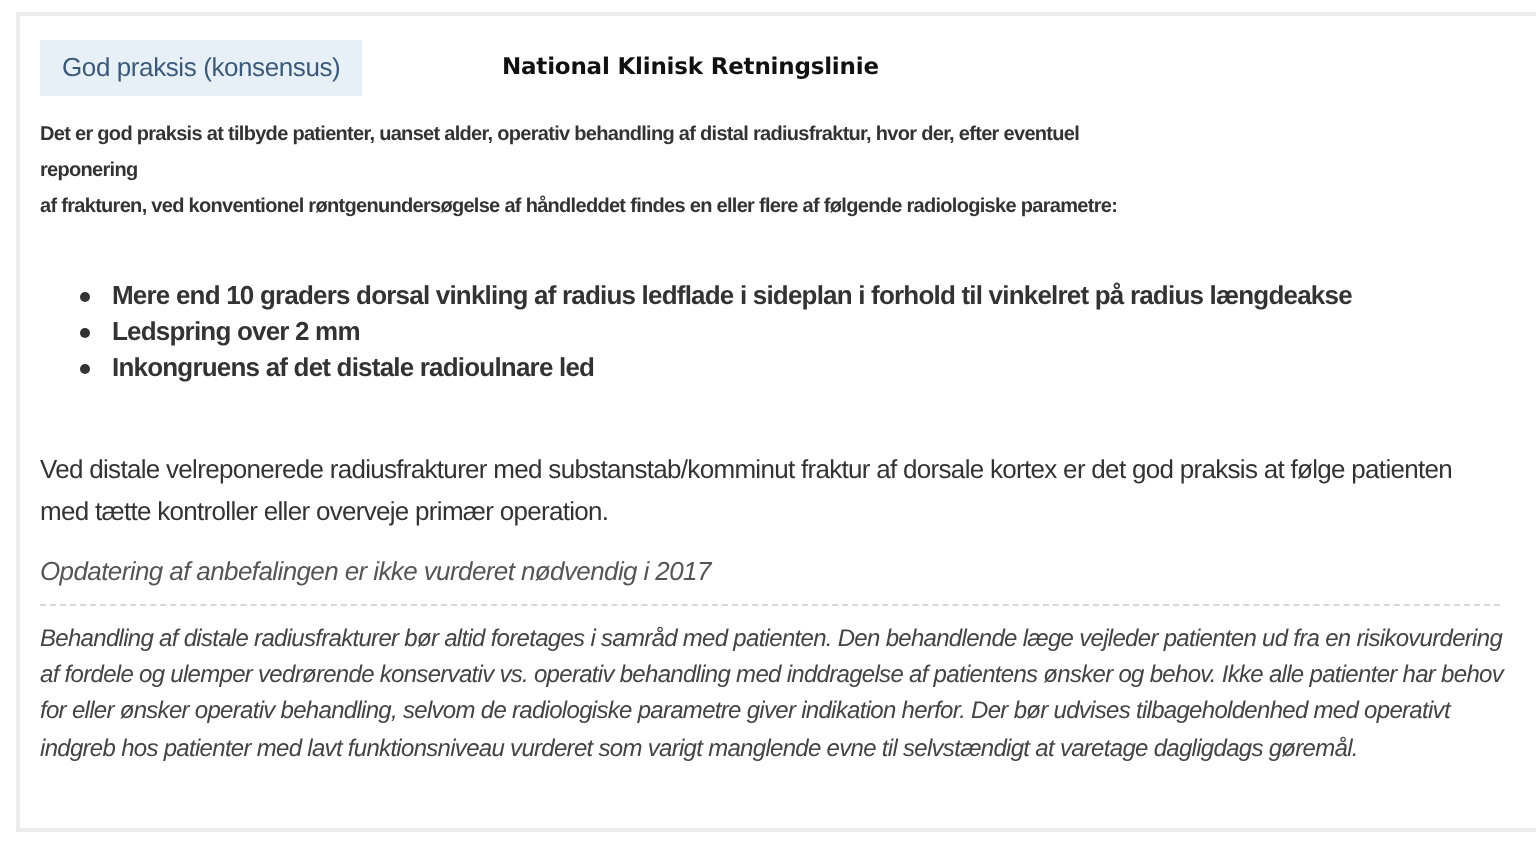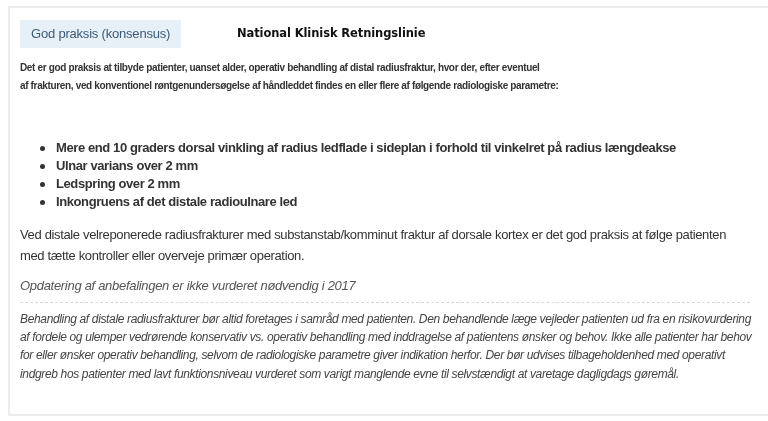--- a/index.html
+++ b/index.html
@@ -31,21 +31,21 @@
       height: 28px;
       padding: 0 11px;
       background: #e7eff7;
       color: #3b5a7a;
       font-size: 13px;
       line-height: 28px;
       letter-spacing: -0.2px;
     }
     .doc-title {
       position: absolute;
-      left: 227px;
+      left: 241px;
       top: 18px;
       font-family: "DejaVu Sans", sans-serif;
       font-weight: bold;
       font-size: 11.5px;
       color: #111111;
       letter-spacing: -0.1px;
     }
     .intro {
       position: absolute;
       left: 10px;
@@ -126,31 +126,28 @@
   </style>
 </head>
 <body>
 
 <div class="card">
   <div class="badge">God praksis (konsensus)</div>
   <div class="doc-title">National Klinisk Retningslinie</div>
 
   <div class="intro">
     <span>Det er god praksis at tilbyde patienter, uanset alder, operativ behandling af distal radiusfraktur, hvor der, efter eventuel</span>
+    <span>reponering</span>
     <span>af frakturen, ved konventionel røntgenundersøgelse af håndleddet findes en eller flere af følgende radiologiske parametre:</span>
   </div>
 
   <ul class="criteria">
     <li>
       <span class="bullet"></span>
       <span>Mere end 10 graders dorsal vinkling af radius ledflade i sideplan i forhold til vinkelret på radius længdeakse</span>
-    </li>
-    <li>
-      <span class="bullet"></span>
-      <span>Ulnar varians over 2 mm</span>
     </li>
     <li>
       <span class="bullet"></span>
       <span>Ledspring over 2 mm</span>
     </li>
     <li>
       <span class="bullet"></span>
       <span>Inkongruens af det distale radioulnare led</span>
     </li>
   </ul>

